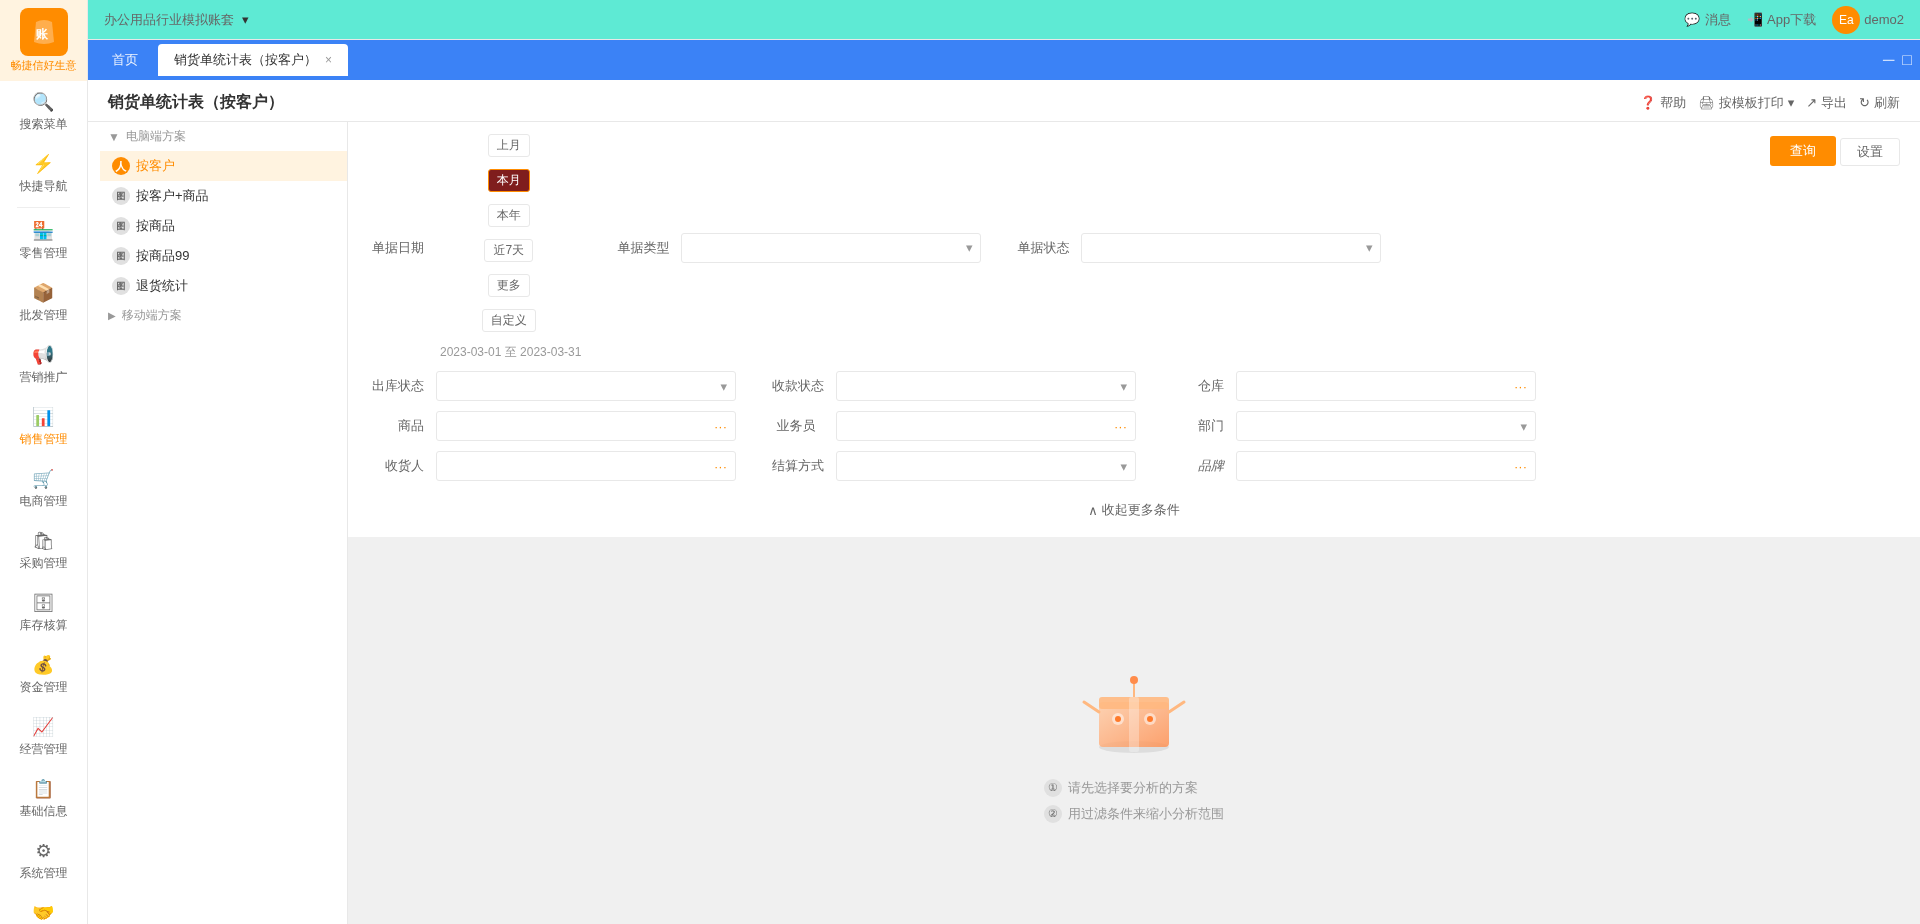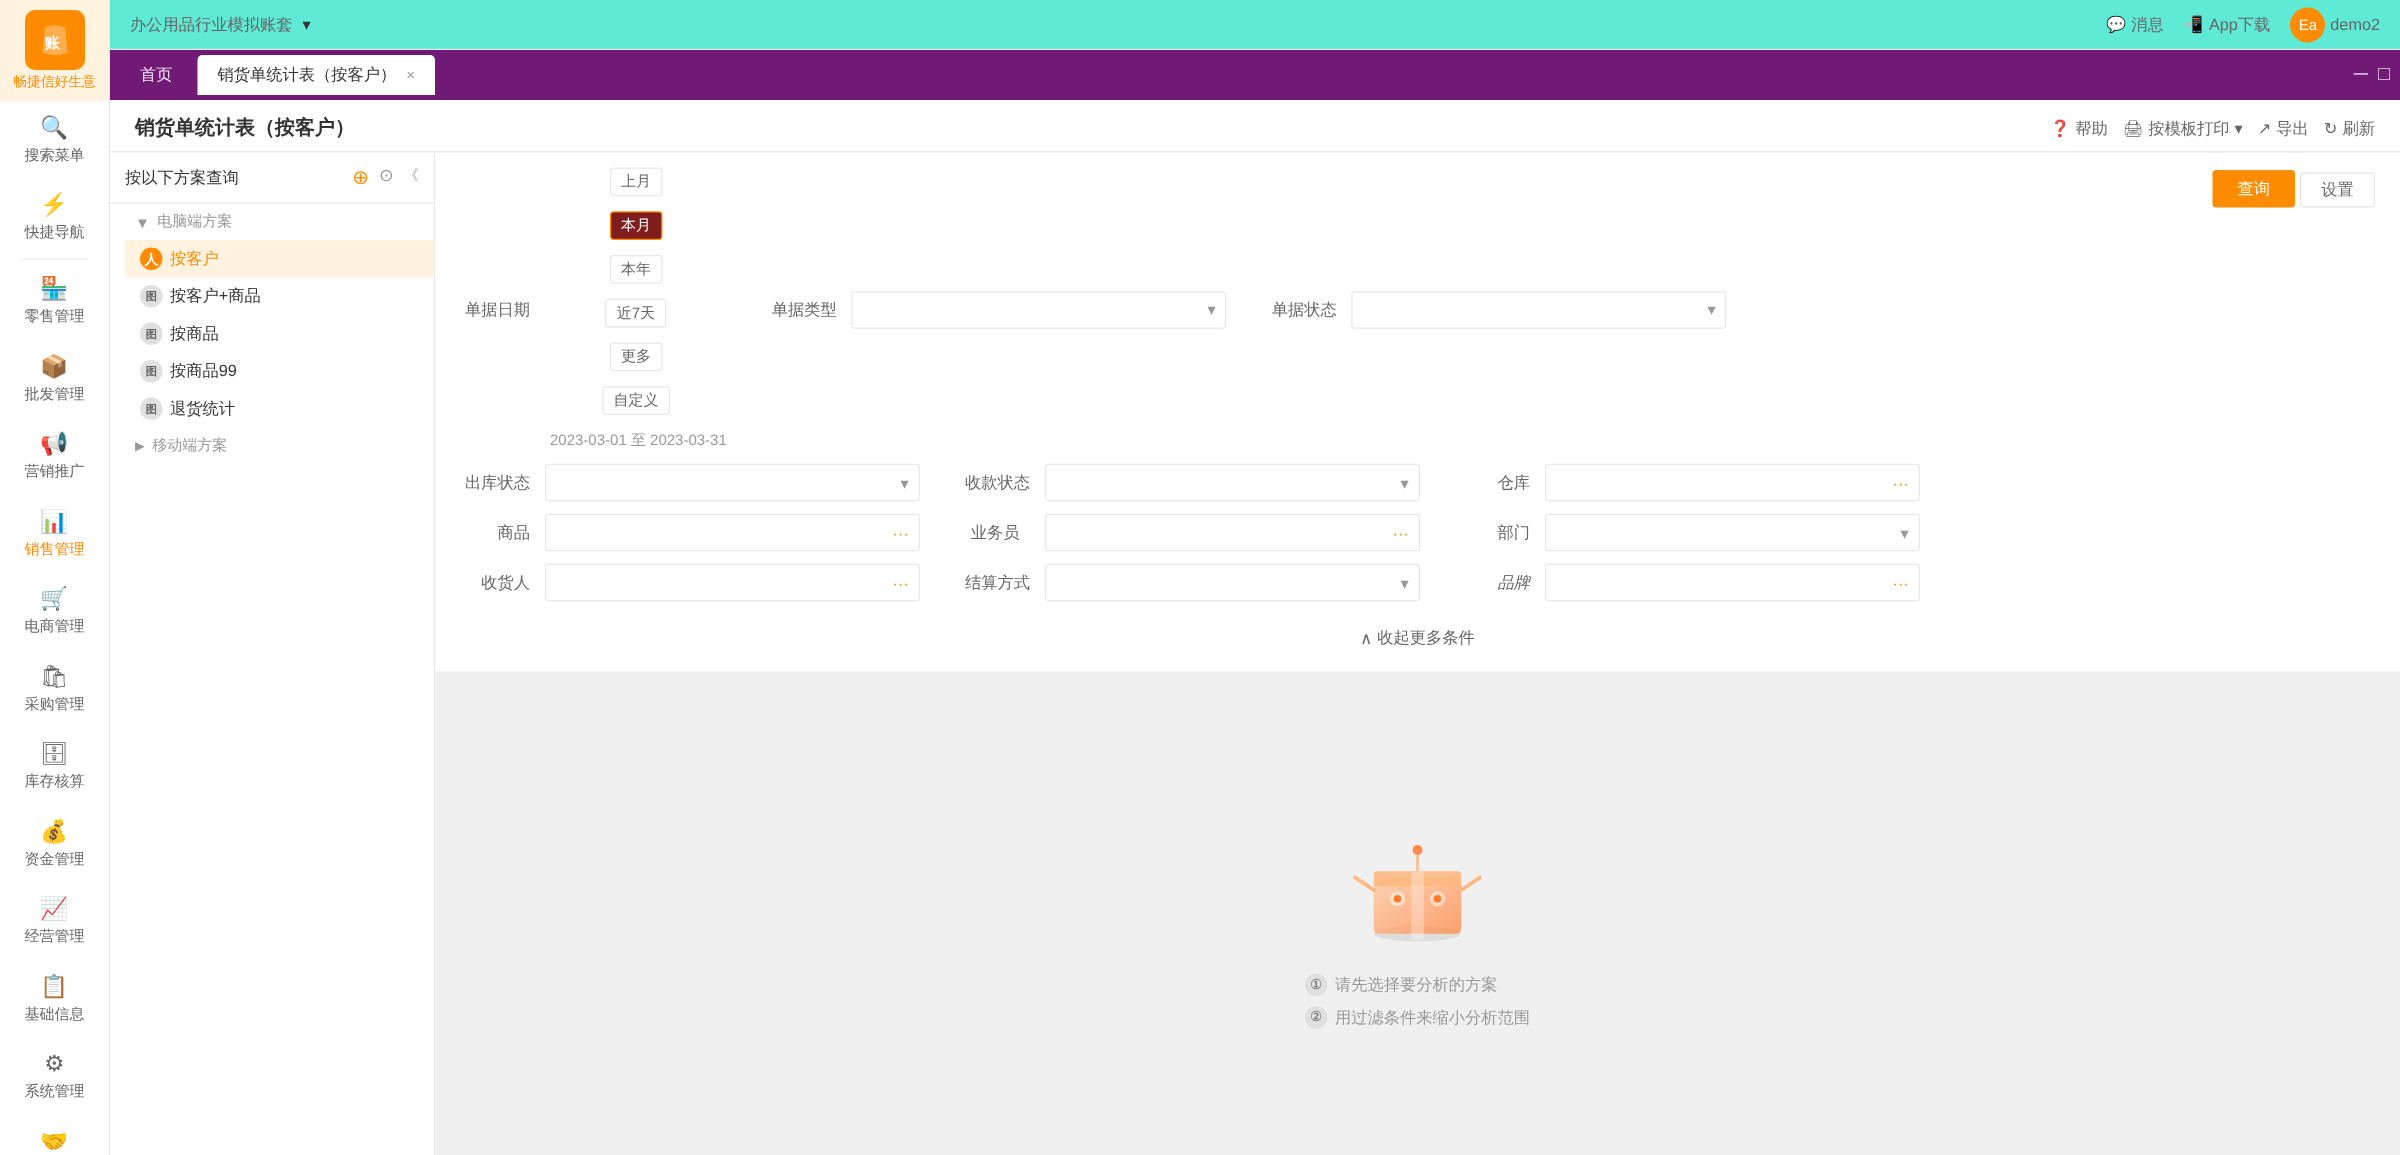--- a/index.html
+++ b/index.html
@@ -23,21 +23,21 @@
     
     .topbar { height: 40px; background: #5eead4; display: flex; align-items: center; justify-content: space-between; padding: 0 16px; border-bottom: 1px solid #e8e8e8; }
     .topbar-left { display: flex; align-items: center; gap: 8px; }
     .topbar-title { font-size: 13px; color: #666; }
     .topbar-dropdown { display: flex; align-items: center; gap: 4px; cursor: pointer; }
     .topbar-right { display: flex; align-items: center; gap: 16px; color: #666; font-size: 13px; }
     .topbar-right-item { display: flex; align-items: center; gap: 4px; cursor: pointer; }
     .avatar { width: 28px; height: 28px; border-radius: 50%; background: #ff8c00; display: flex; align-items: center; justify-content: center; color: #fff; font-size: 12px; }
 
     
-    .tabs { height: 40px; background: #701a75; display: flex; align-items: center; padding: 0 8px; gap: 4px; }
+    .tabs { height: 40px; background: #3b82f6; display: flex; align-items: center; padding: 0 8px; gap: 4px; }
     .tab { height: 32px; padding: 0 16px; display: flex; align-items: center; gap: 8px; cursor: pointer; font-size: 13px; color: rgba(255,255,255,0.8); border-radius: 4px 4px 0 0; }
     .tab.active { background: #fff; color: #333; border-radius: 4px 4px 0 0; }
     .tab-close { font-size: 12px; cursor: pointer; color: #999; }
     .tab-home { color: rgba(255,255,255,0.9); }
     .tab-actions { margin-left: auto; display: flex; align-items: center; gap: 8px; }
     .tab-action-btn { color: rgba(255,255,255,0.8); cursor: pointer; font-size: 16px; }
 
     
     .content { flex: 1; background: #f0f0f0; display: flex; flex-direction: column; overflow: hidden; }
 
@@ -221,28 +221,20 @@
         <div class="page-action">
           <span>↻</span>
           <span>刷新</span>
         </div>
       </div>
     </div>
 
     <div style="display:flex; flex:1; overflow:hidden;">
 
       <div class="left-panel">
-        <div class="left-panel-header">
-          <span class="left-panel-title">按以下方案查询</span>
-          <div class="left-panel-actions">
-            <span title="添加" style="color:#ff8c00; font-size:16px; cursor:pointer;">⊕</span>
-            <span title="编辑" style="font-size:14px; cursor:pointer;">⊙</span>
-            <span title="收起" style="font-size:12px; cursor:pointer;">《</span>
-          </div>
-        </div>
         <div class="tree-item" style="color:#999; font-size:12px;">
           <span style="cursor:pointer;">▼</span>
           <span>电脑端方案</span>
         </div>
         <div class="tree-group">
           <div class="tree-group-item active">
             <div class="tree-icon orange">人</div>
             <span>按客户</span>
           </div>
           <div class="tree-group-item">

